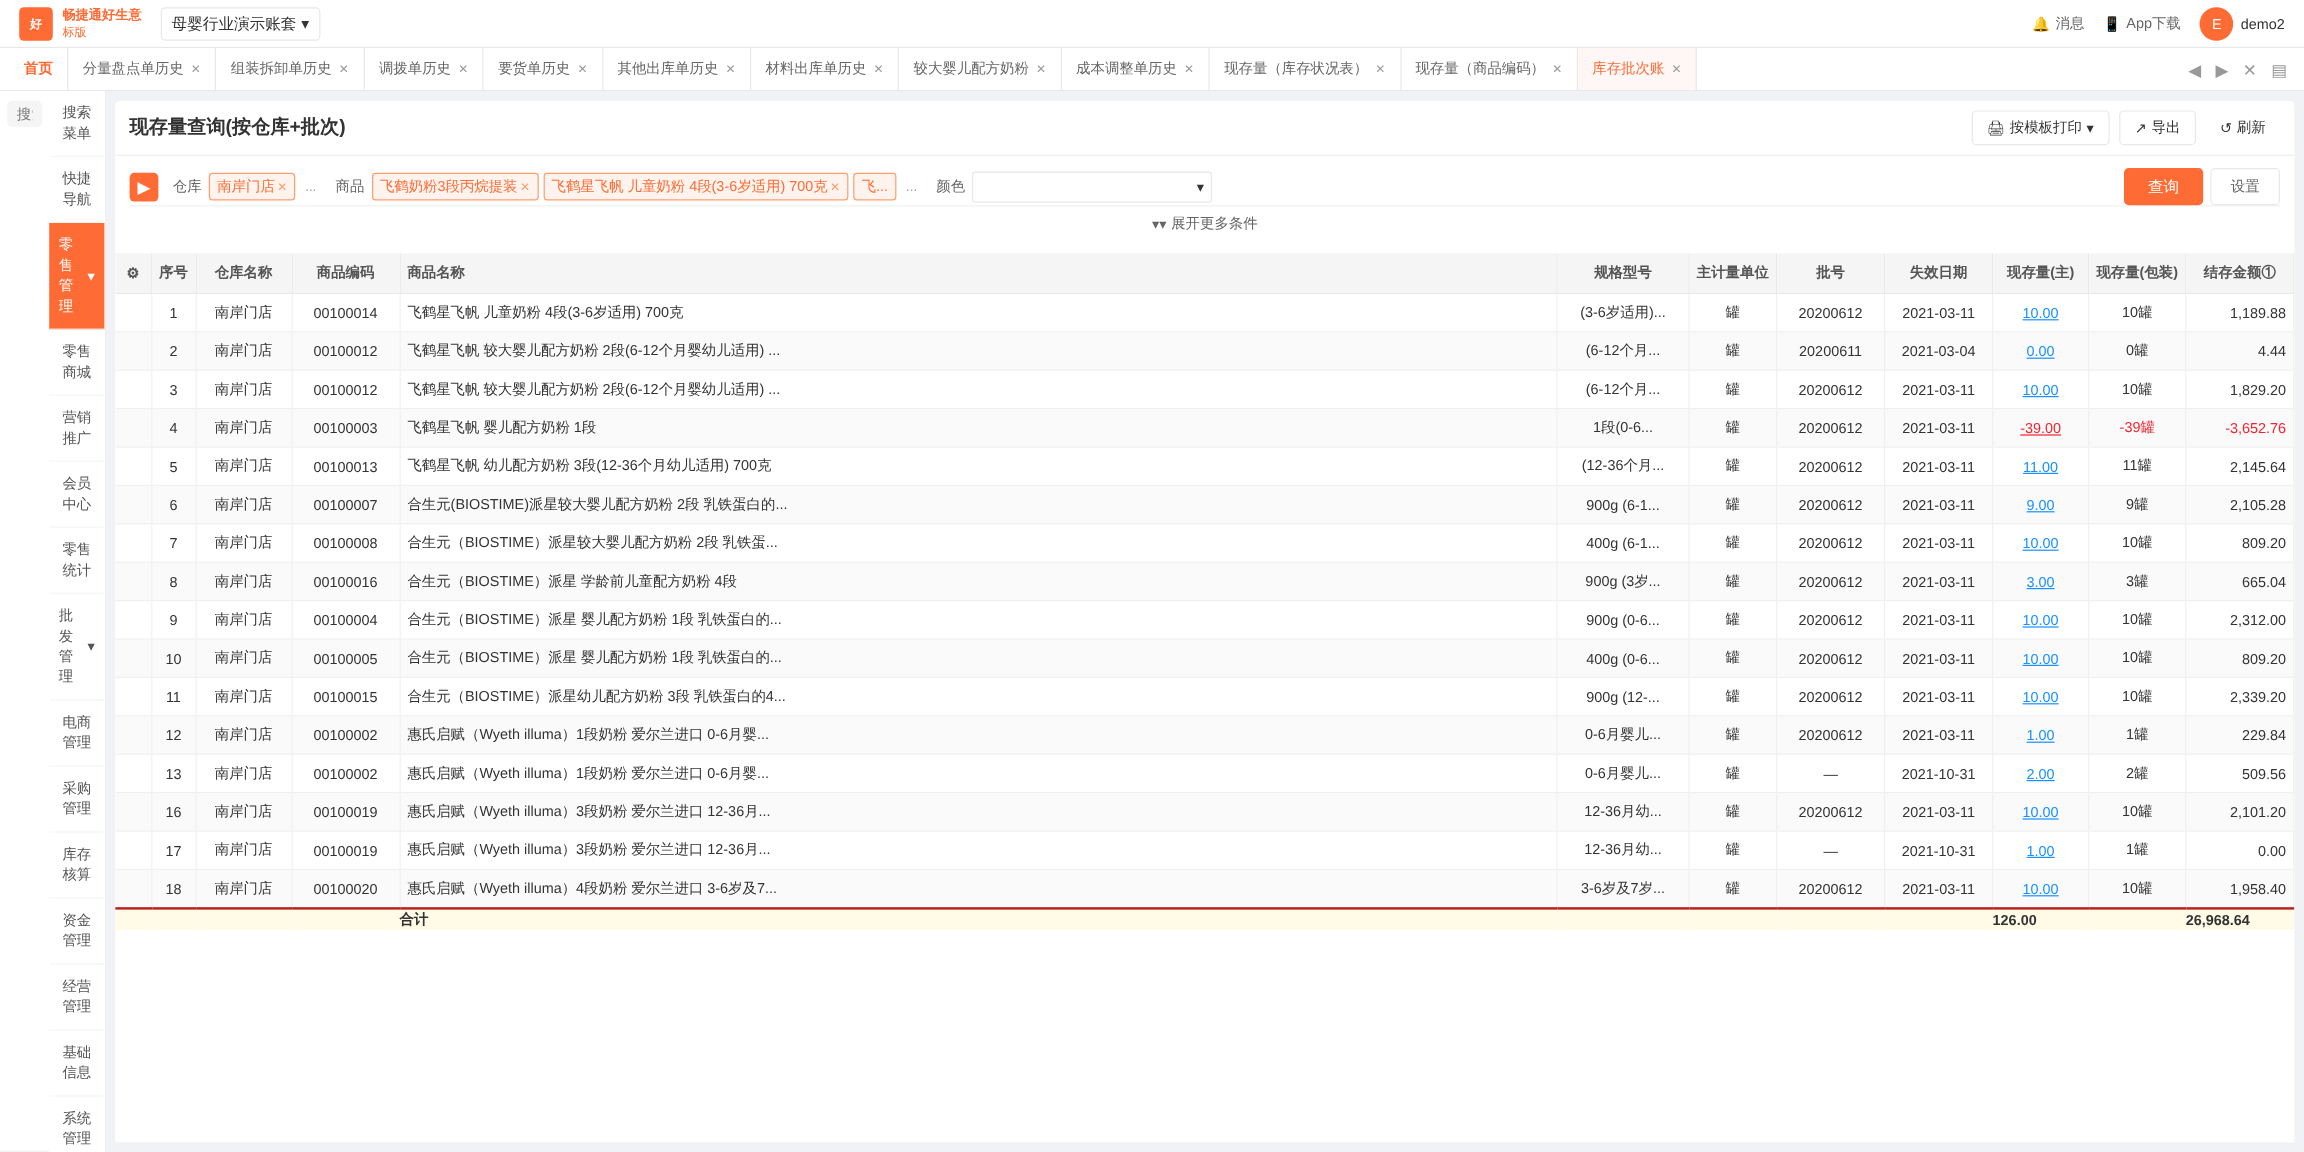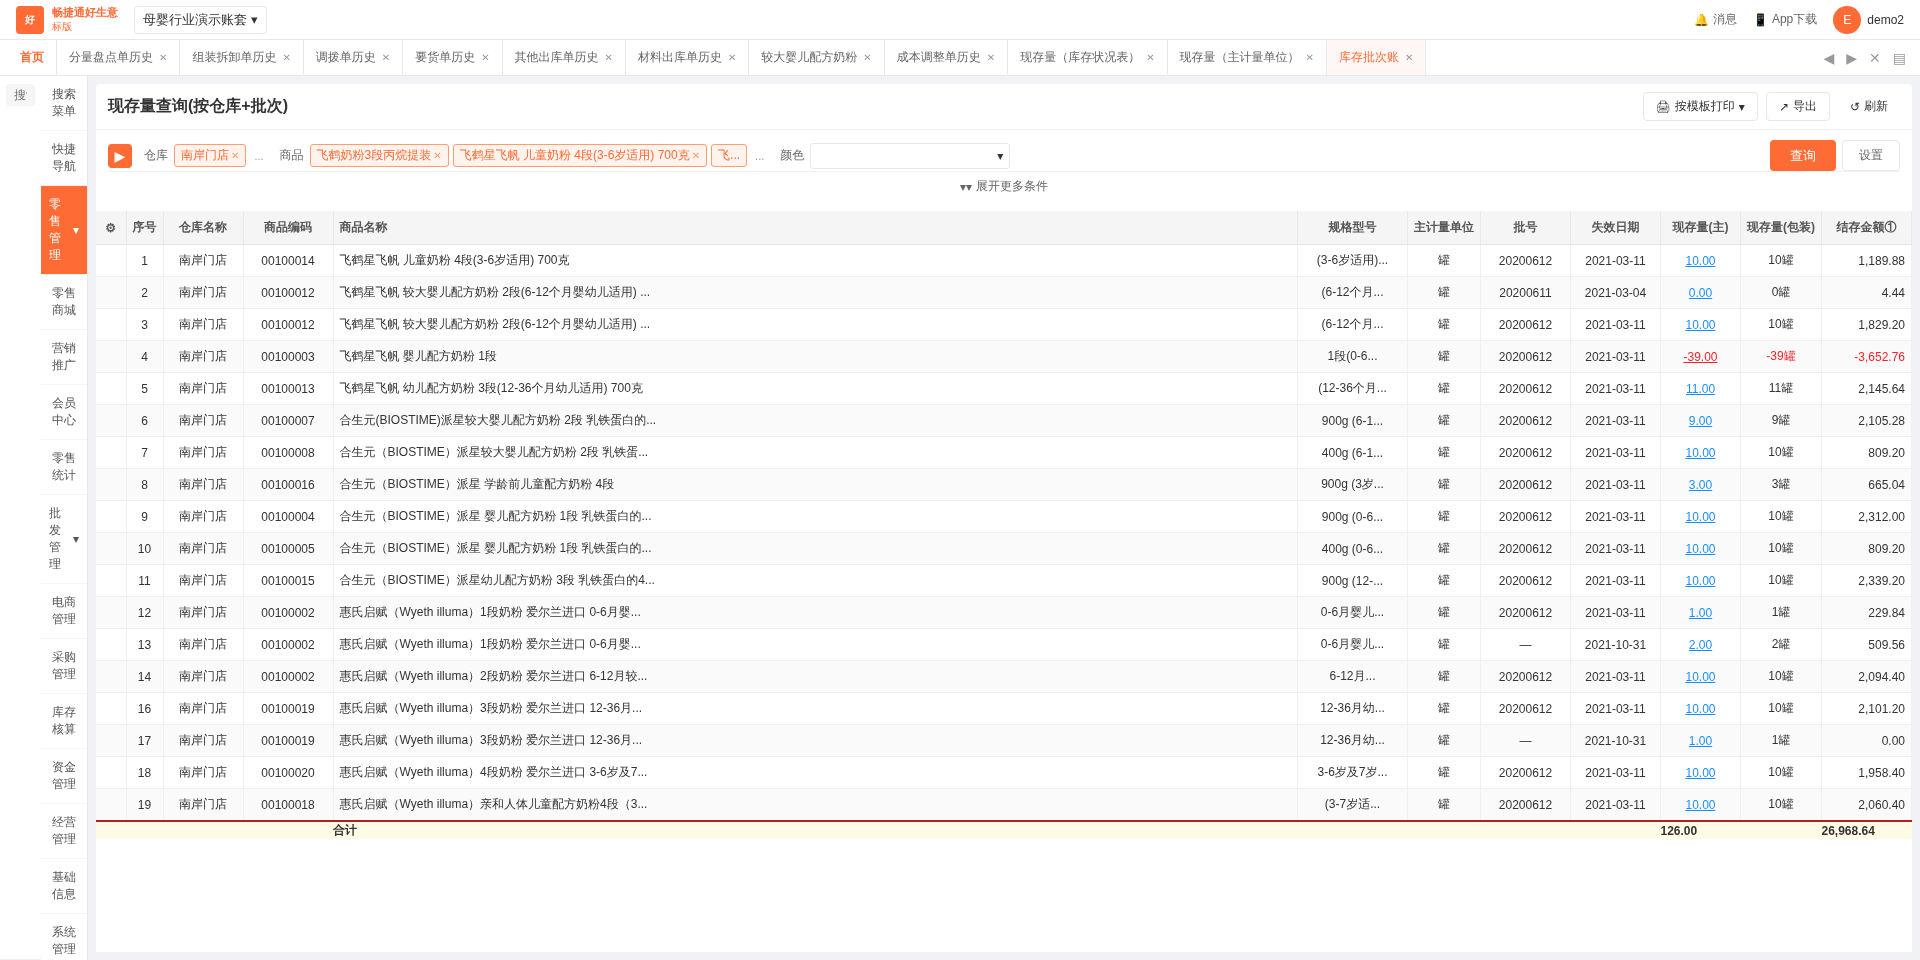--- a/index.html
+++ b/index.html
@@ -331,21 +331,21 @@
       </div>
       <div class="tab-item">
         <span>成本调整单历史</span>
         <span class="tab-close">✕</span>
       </div>
       <div class="tab-item">
         <span>现存量（库存状况表）</span>
         <span class="tab-close">✕</span>
       </div>
       <div class="tab-item">
-        <span>现存量（主计量单位）</span>
+        <span>现存量（商品编码）</span>
         <span class="tab-close">✕</span>
       </div>
       <div class="tab-item active">
         <span>库存批次账</span>
         <span class="tab-close">✕</span>
       </div>
     </div>
   <div class="tab-nav-btn">◀</div>
   <div class="tab-nav-btn">▶</div>
   <div class="tab-nav-btn">✕</div>
@@ -650,34 +650,20 @@
               <td>0-6月婴儿...</td>
               <td>罐</td>
               <td>—</td>
               <td>2021-10-31</td>
               <td class="td-link">2.00</td>
               <td>2罐</td>
               <td class="text-right">509.56</td>
             </tr>
             <tr>
               <td></td>
-              <td>14</td>
-              <td>南岸门店</td>
-              <td>00100002</td>
-              <td class="text-left">惠氏启赋（Wyeth illuma）2段奶粉 爱尔兰进口 6-12月较...</td>
-              <td>6-12月...</td>
-              <td>罐</td>
-              <td>20200612</td>
-              <td>2021-03-11</td>
-              <td class="td-link">10.00</td>
-              <td>10罐</td>
-              <td class="text-right">2,094.40</td>
-            </tr>
-            <tr>
-              <td></td>
               <td>16</td>
               <td>南岸门店</td>
               <td>00100019</td>
               <td class="text-left">惠氏启赋（Wyeth illuma）3段奶粉 爱尔兰进口 12-36月...</td>
               <td>12-36月幼...</td>
               <td>罐</td>
               <td>20200612</td>
               <td>2021-03-11</td>
               <td class="td-link">10.00</td>
               <td>10罐</td>
@@ -704,34 +690,20 @@
               <td>00100020</td>
               <td class="text-left">惠氏启赋（Wyeth illuma）4段奶粉 爱尔兰进口 3-6岁及7...</td>
               <td>3-6岁及7岁...</td>
               <td>罐</td>
               <td>20200612</td>
               <td>2021-03-11</td>
               <td class="td-link">10.00</td>
               <td>10罐</td>
               <td class="text-right">1,958.40</td>
             </tr>
-            <tr>
-              <td></td>
-              <td>19</td>
-              <td>南岸门店</td>
-              <td>00100018</td>
-              <td class="text-left">惠氏启赋（Wyeth illuma）亲和人体儿童配方奶粉4段（3...</td>
-              <td>(3-7岁适...</td>
-              <td>罐</td>
-              <td>20200612</td>
-              <td>2021-03-11</td>
-              <td class="td-link">10.00</td>
-              <td>10罐</td>
-              <td class="text-right">2,060.40</td>
-            </tr>
           </tbody>
         <tfoot>
           <tr class="tfoot-row">
             <td></td>
             <td></td>
             <td></td>
             <td></td>
             <td class="text-left">合计</td>
             <td></td>
             <td></td>

